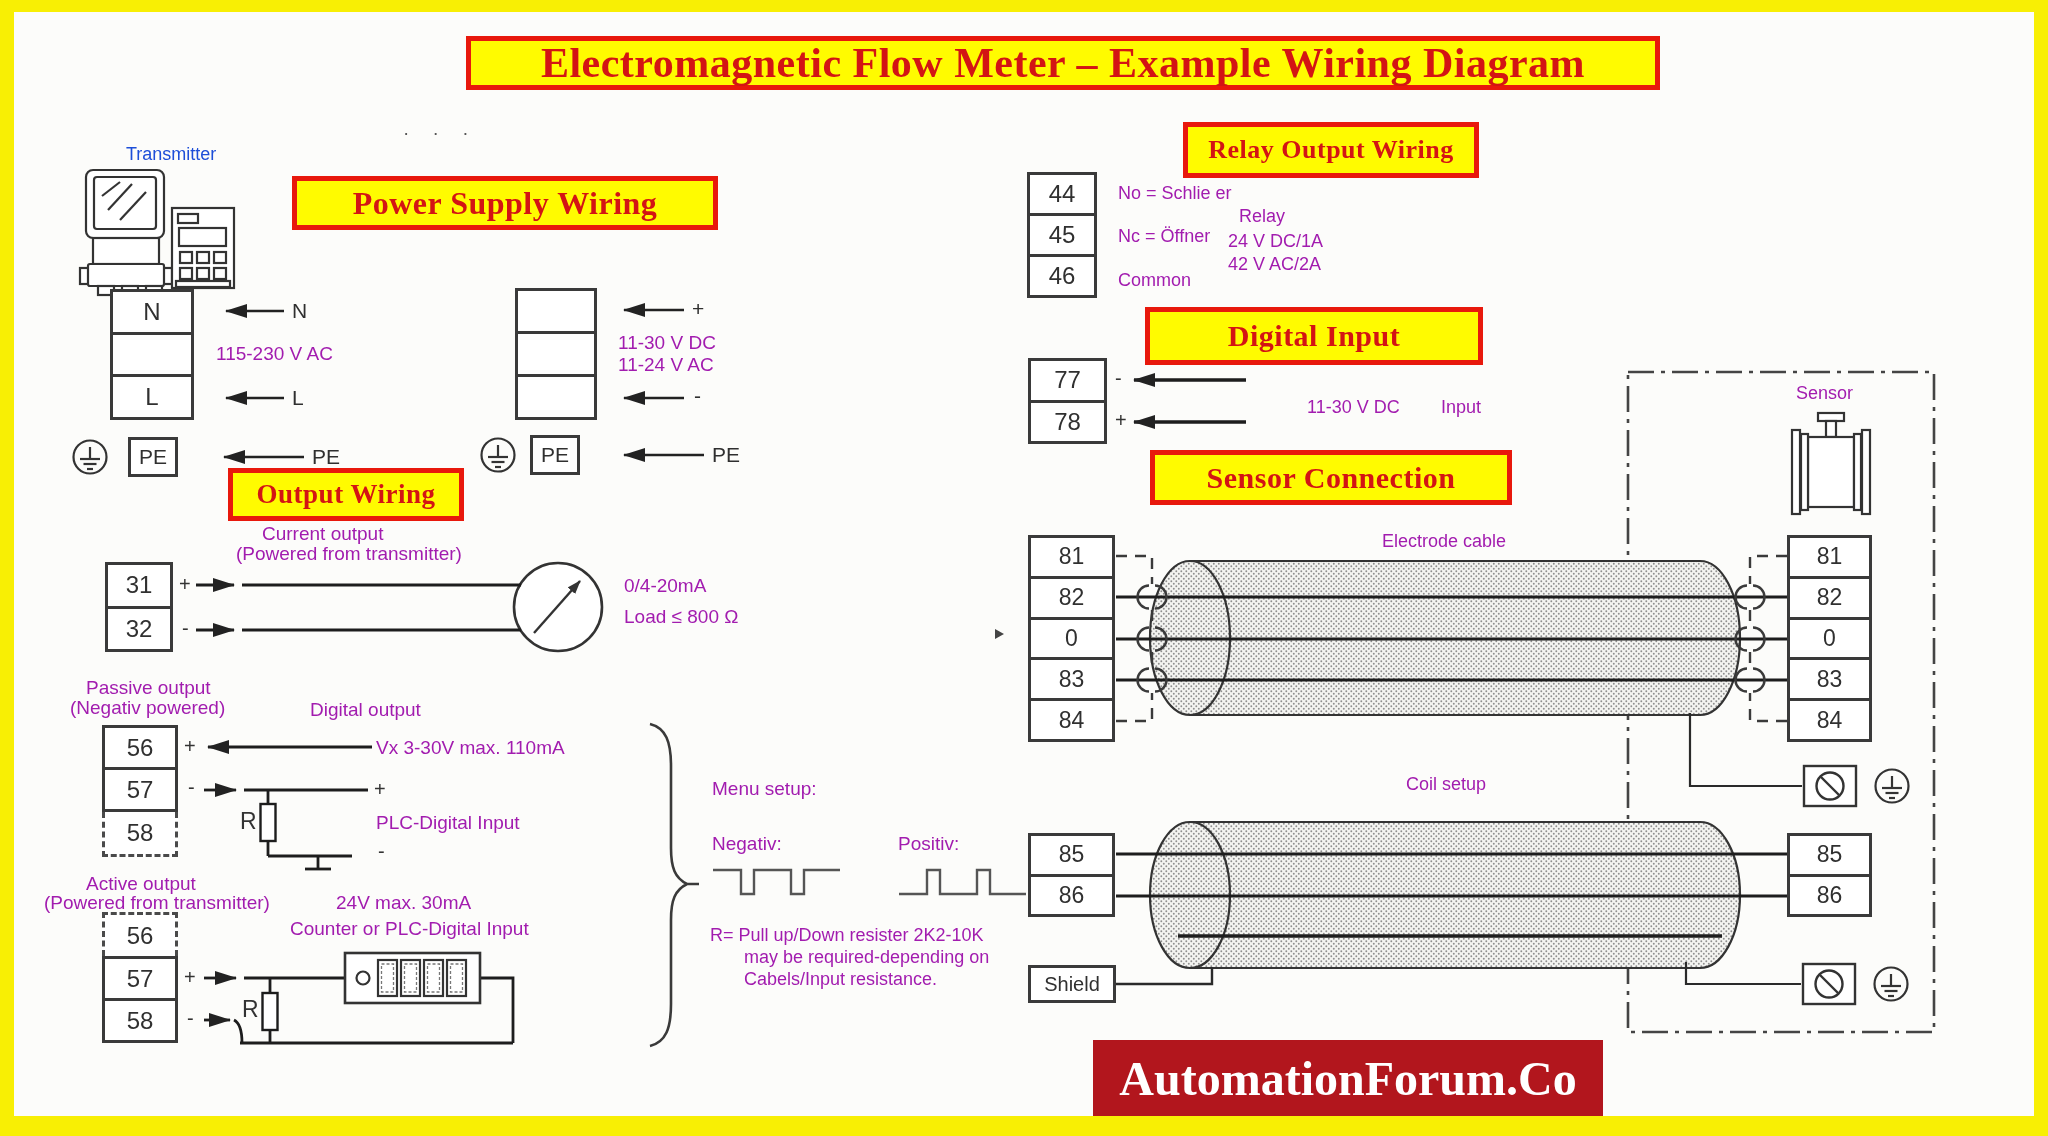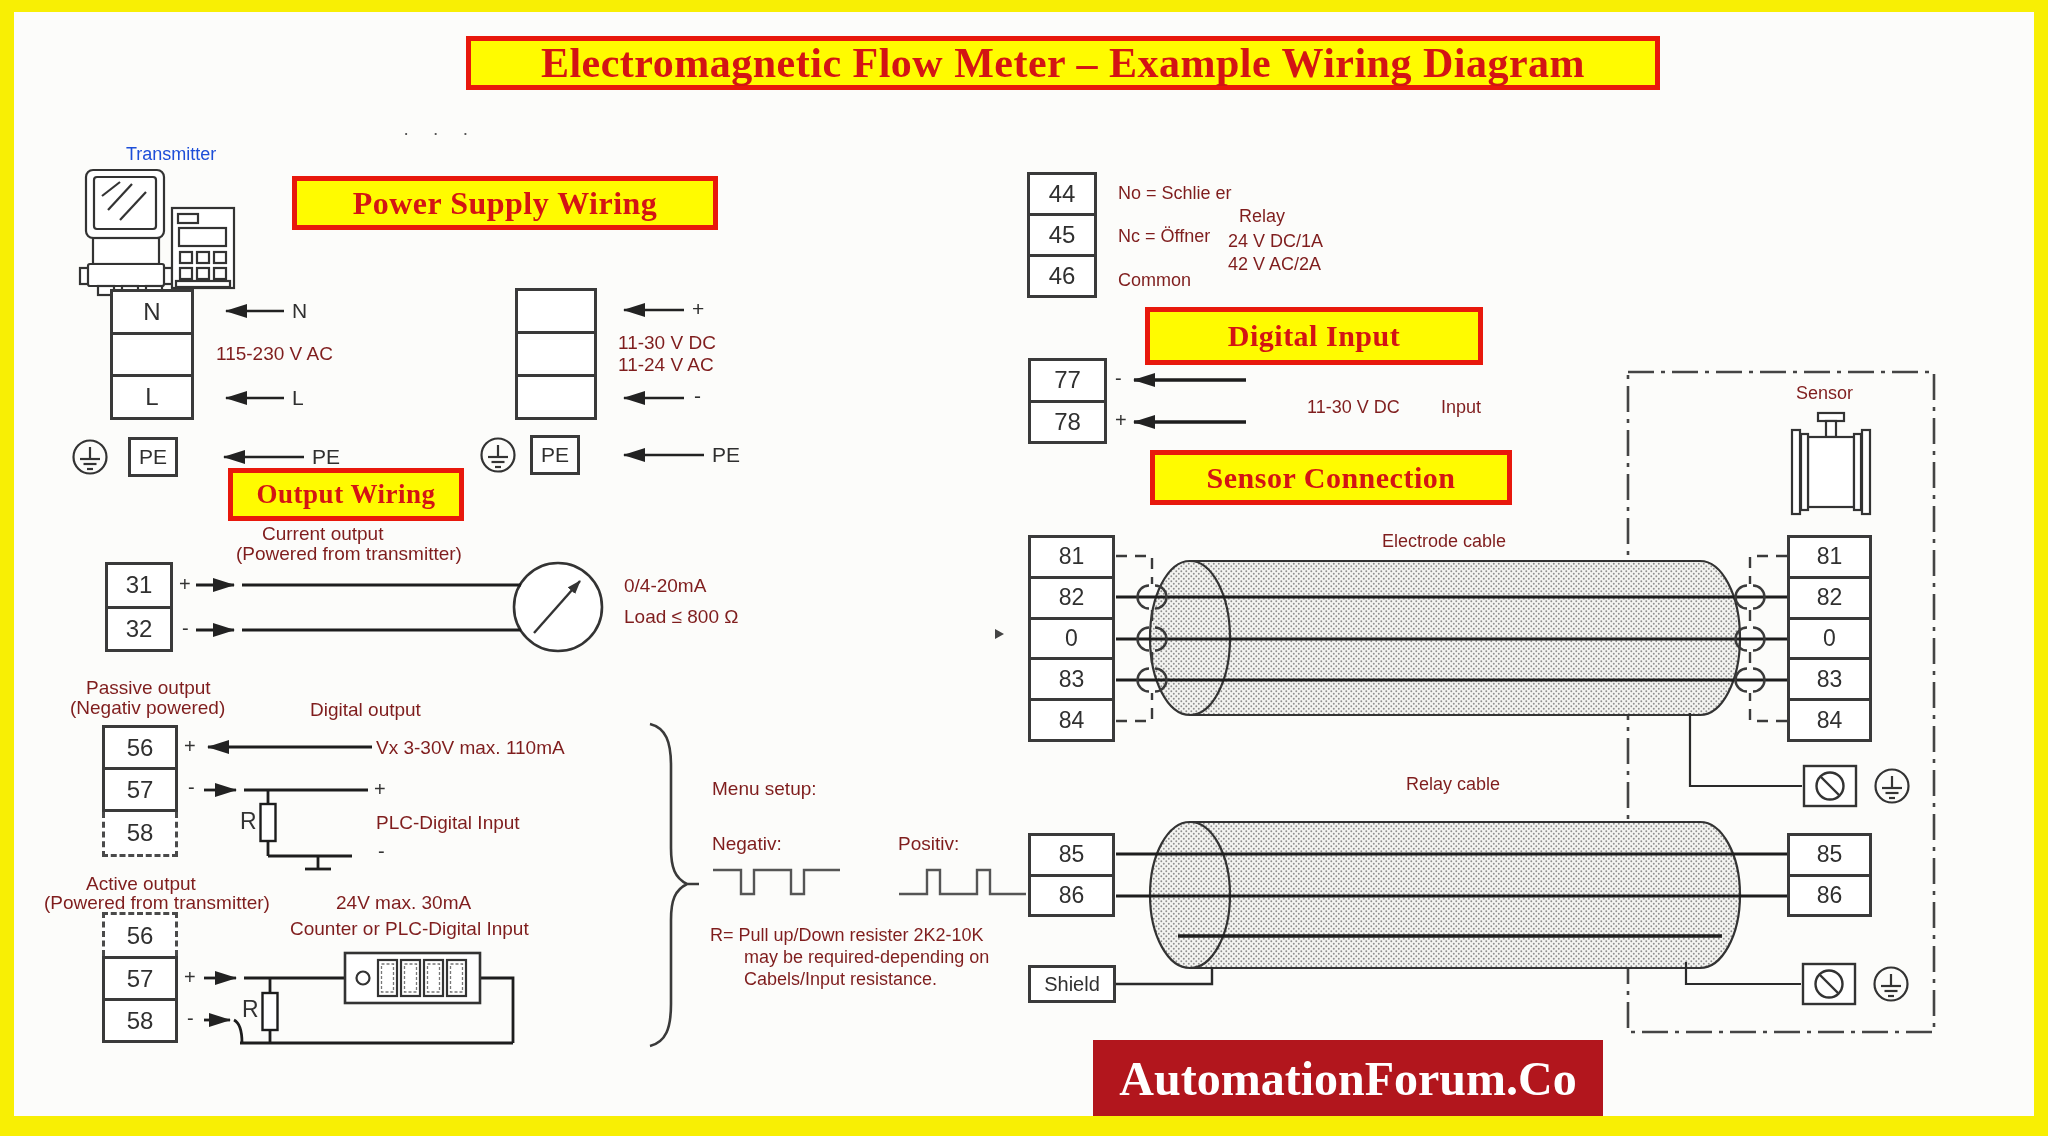--- a/index.html
+++ b/index.html
@@ -1,20 +1,20 @@
 <!DOCTYPE html>
 <html><head>
 <meta charset="utf-8">
 <style>
   html,body{margin:0;padding:0;background:#e8e8e8;}
   .page{position:relative;width:2048px;height:1136px;background:#fcfcfa;overflow:hidden;
         font-family:"Liberation Sans",sans-serif;}
   .frame{position:absolute;background:#f8ef04;z-index:10;}
   .wires{position:absolute;left:0;top:0;z-index:1;}
-  .lbl{position:absolute;font-size:19px;color:#7f1d1d;white-space:nowrap;z-index:3;line-height:1.15;}
+  .lbl{position:absolute;font-size:19px;color:#a21caf;white-space:nowrap;z-index:3;line-height:1.15;}
   .sm{font-size:18px;}
   .pm{font-size:20px;color:#333;}
   .big{font-size:21px;color:#2f2f2f;}
   .ctr{text-align:center;}
   .tblock{position:absolute;border:3px solid #3a3a3a;background:#fff;display:flex;
           flex-direction:column;z-index:2;box-sizing:border-box;}
   .tblock .cell{flex:1;display:flex;align-items:center;justify-content:center;
           font-size:24px;color:#303030;border-top:3px solid #3a3a3a;}
   .tblock .cell:first-child{border-top:none;}
   .tdash{position:absolute;border:3px dashed #4a4a4a;background:#fff;display:flex;align-items:center;
@@ -226,20 +226,21 @@
     <polyline points="1116,984 1212,984 1212,967" stroke="#2a2a2a" stroke-width="2.4" fill="none"></polyline>
     <polyline points="1686,962 1686,984 1801,984" stroke="#2a2a2a" stroke-width="2.2" fill="none"></polyline>
     <use href="#screw" transform="translate(1829,984)"></use>
     <use href="#gnd" transform="translate(1891,984)"></use>
 
     <polygon points="995,629 1004,634 995,639" fill="#444"></polygon>
   </svg>
 
   <div class="banner" style="left:466px;top:36px;width:1194px;height:54px;font-size:42px;">Electromagnetic Flow Meter – Example Wiring Diagram</div>
   <div class="banner" style="left:292px;top:176px;width:426px;height:54px;font-size:32px;">Power Supply Wiring</div>
+  <div class="banner" style="left:1183px;top:122px;width:296px;height:56px;font-size:26px;">Relay Output Wiring</div>
   <div class="banner" style="left:1145px;top:307px;width:338px;height:58px;font-size:30px;">Digital Input</div>
   <div class="banner" style="left:1150px;top:450px;width:362px;height:55px;font-size:30px;">Sensor Connection</div>
   <div class="banner" style="left:228px;top:468px;width:236px;height:53px;font-size:27px;">Output Wiring</div>
   <div class="watermark" style="left:1093px;top:1040px;width:510px;height:76px;font-size:48px;">AutomationForum.Co</div>
 
   <div class="lbl sm" style="left:126px;top:144px;color:#1d4ed8;">Transmitter</div>
   <div class="lbl" style="left:403px;top:122px;letter-spacing:9px;color:#555;">· · ·</div>
 
   <div class="tblock" style="left:110px;top:289px;width:84px;height:131px;">
     <div class="cell">N</div>
@@ -327,21 +328,21 @@
 
   <div class="lbl" style="left:712px;top:778px;">Menu setup:</div>
   <div class="lbl" style="left:712px;top:833px;">Negativ:</div>
   <div class="lbl" style="left:898px;top:833px;">Positiv:</div>
   <div class="lbl sm" style="left:710px;top:925px;">R= Pull up/Down resister 2K2-10K</div>
   <div class="lbl sm" style="left:744px;top:947px;">may be required-depending on</div>
   <div class="lbl sm" style="left:744px;top:969px;">Cabels/Input resistance.</div>
 
   <div class="lbl sm" style="left:1796px;top:383px;">Sensor</div>
   <div class="lbl sm" style="left:1382px;top:531px;">Electrode cable</div>
-  <div class="lbl sm" style="left:1406px;top:774px;">Relay cable</div>
+  <div class="lbl sm" style="left:1406px;top:774px;">Coil setup</div>
 
   <div class="tblock" style="left:1028px;top:535px;width:87px;height:207px;">
     <div class="cell" style="font-size:23px;">81</div>
     <div class="cell" style="font-size:23px;">82</div>
     <div class="cell" style="font-size:23px;">0</div>
     <div class="cell" style="font-size:23px;">83</div>
     <div class="cell" style="font-size:23px;">84</div>
   </div>
   <div class="tblock" style="left:1787px;top:535px;width:85px;height:207px;">
     <div class="cell" style="font-size:23px;">81</div>

